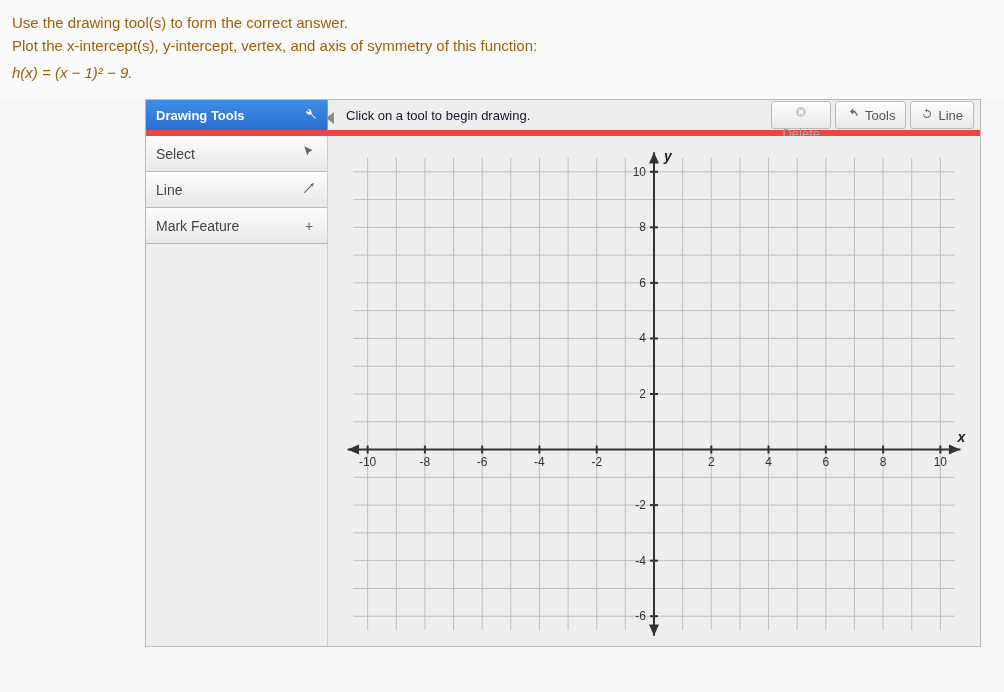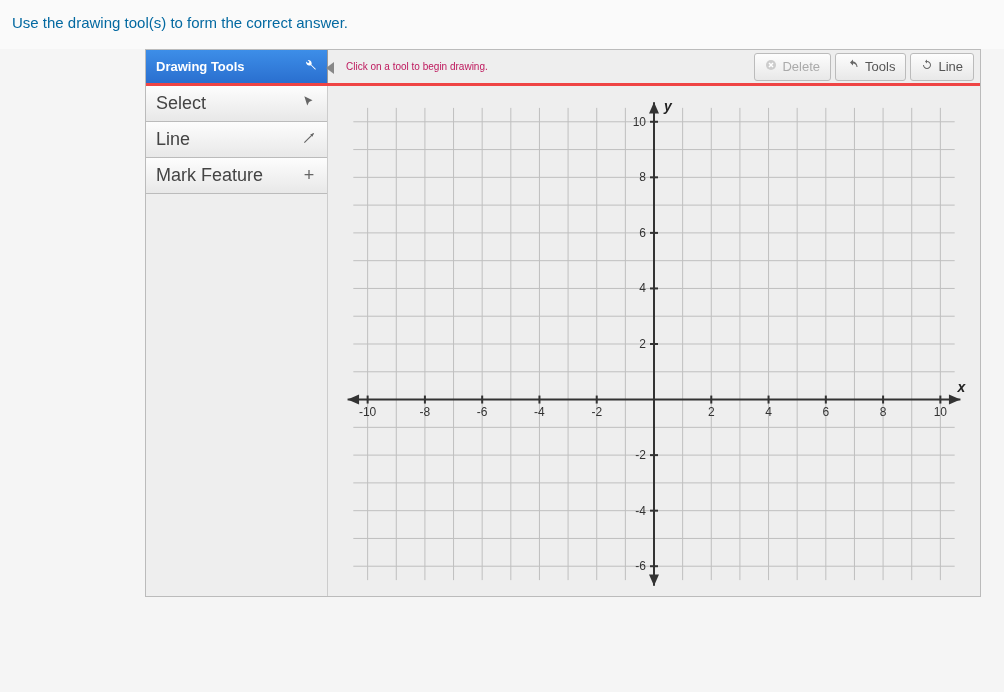--- a/index.html
+++ b/index.html
@@ -7,55 +7,55 @@
     font-family: Arial, sans-serif;
     background: #f5f5f5;
     color: #333;
     width: 1004px;
     height: 692px;
     overflow: hidden;
   }
   .question-area {
     padding: 8px 12px 12px 12px;
     background: #fafafa;
-    color: #0369a1;
+    color: #a16207;
   }
   .question-area p { margin: 6px 0; font-size: 15px; }
   .question-area .eq { margin-top: 10px; font-style: italic; }
   .main-panel {
     margin-left: 145px;
     width: 836px;
     border: 1px solid #bbb;
     background: #eee;
   }
   .toolbar-row {
     display: flex;
     align-items: stretch;
     height: 36px;
-    border-bottom: 3px solid #ef4444;
+    border-bottom: 6px solid #ef4444;
   }
   .drawing-tools-header {
     width: 182px;
     background: linear-gradient(#3d8ee8, #2a6fcf);
     color: #fff;
     font-weight: bold;
     font-size: 13px;
     display: flex;
     align-items: center;
     justify-content: space-between;
     padding: 0 10px;
     border-right: 1px solid #999;
   }
   .prompt-text {
     flex: 1;
     display: flex;
     align-items: center;
     padding-left: 18px;
-    color: #be185d;
-    font-size: 10px;
+    color: #0f172a;
+    font-size: 13px;
     background: #eee;
   }
   .action-buttons {
     display: flex;
     align-items: center;
     padding-right: 6px;
     gap: 4px;
   }
   .action-btn {
     background: linear-gradient(#fdfdfd, #e8e8e8);
@@ -63,39 +63,39 @@
     border-radius: 3px;
     padding: 4px 10px;
     font-size: 13px;
     color: #555;
     display: flex;
     align-items: center;
     gap: 5px;
     cursor: pointer;
     height: 28px;
   }
-  .action-btn.disabled { color: #aaa; }
+  .action-btn.disabled { color: #aaa; flex-direction: column; }
   .body-row {
     display: flex;
     height: 510px;
   }
   .tool-list {
     width: 182px;
     background: #eee;
     border-right: 1px solid #ccc;
   }
   .tool-item {
     background: linear-gradient(#fdfdfd, #e8e8e8);
     border-bottom: 1px solid #bbb;
     height: 36px;
     display: flex;
     align-items: center;
     justify-content: space-between;
     padding: 0 10px;
-    font-size: 18px;
+    font-size: 14px;
     color: #444;
     cursor: pointer;
   }
   .tool-icon { color: #666; width: 16px; text-align: center; }
   .graph-area {
     flex: 1;
     background: #eee;
     position: relative;
   }
   svg.graph { display: block; margin: 8px auto 0 auto; background: #eee; }
@@ -112,20 +112,22 @@
     position: absolute;
     left: -2px; top: 12px;
   }
   .prompt-wrap { position: relative; flex: 1; display: flex; }
 </style>
 </head>
 <body>
 
 <div class="question-area">
   <p>Use the drawing tool(s) to form the correct answer.</p>
+  <p>Plot the x-intercept(s), y-intercept, vertex, and axis of symmetry of this function:</p>
+  <p class="eq">h(x) = (x − 1)² − 9.</p>
 </div>
 
 <div class="main-panel">
   <div class="toolbar-row">
     <div class="drawing-tools-header">
       <span>Drawing Tools</span>
       <span>
         <svg width="14" height="14" viewBox="0 0 24 24">
             <path fill="#fff" d="M22 19l-7.5-7.5c.4-1 .5-2.2.2-3.4C14 4.6 10.9 2.7 7.9 3.5l3.3 3.3-2.4 2.4L5.5 5.9C4.7 8.9 6.6 12 10.1 12.7c1.2.3 2.4.2 3.4-.2L21 20l1-1z"></path>
           </svg>

